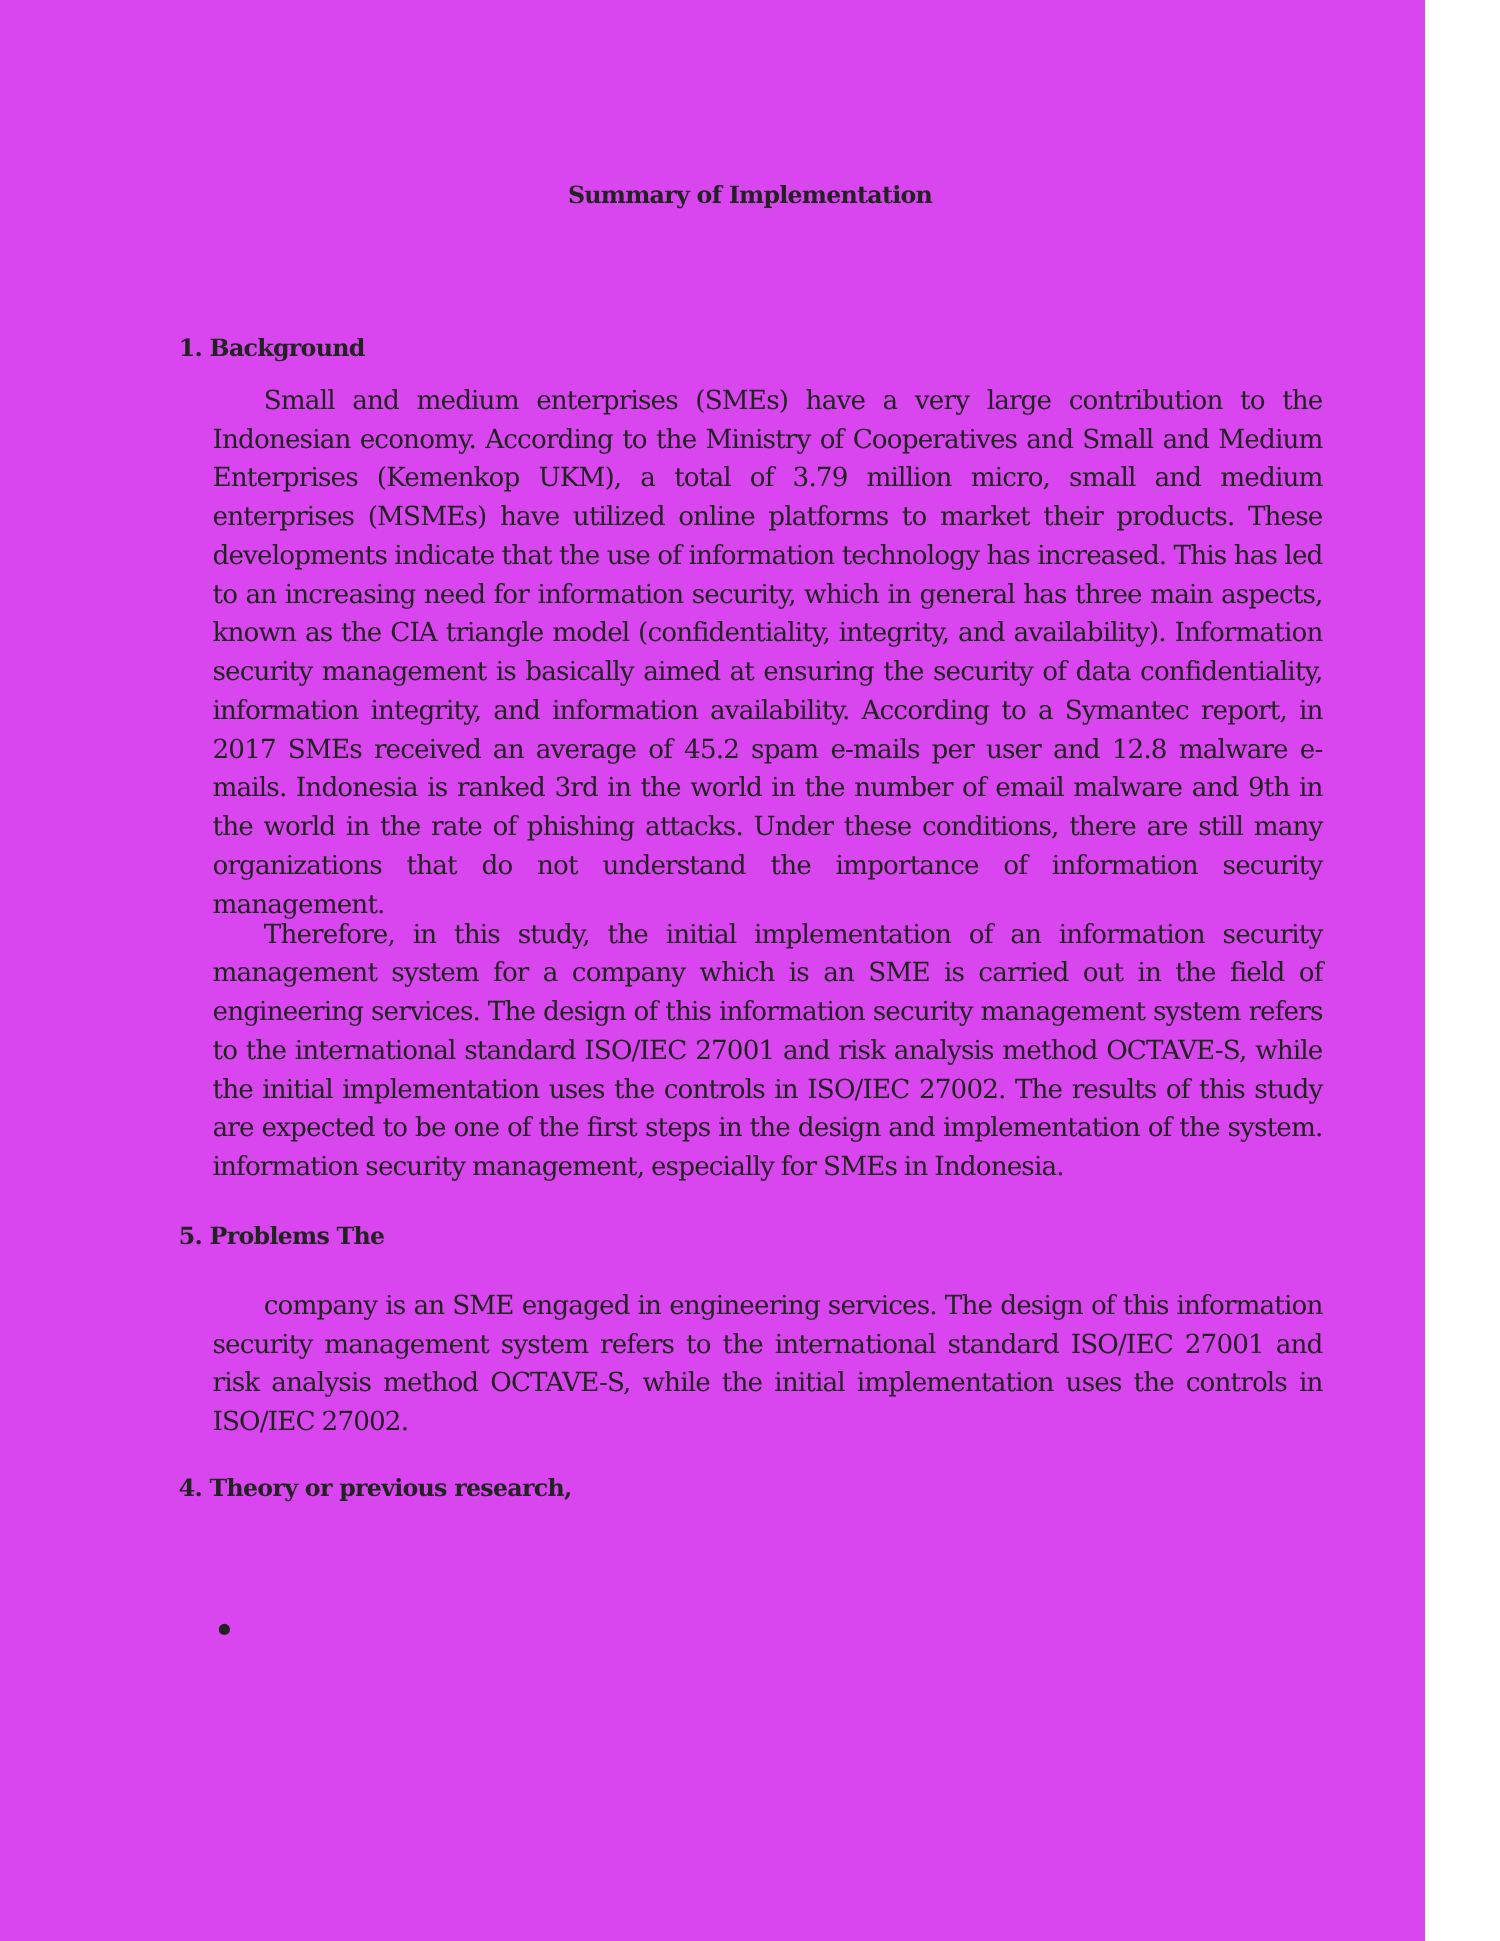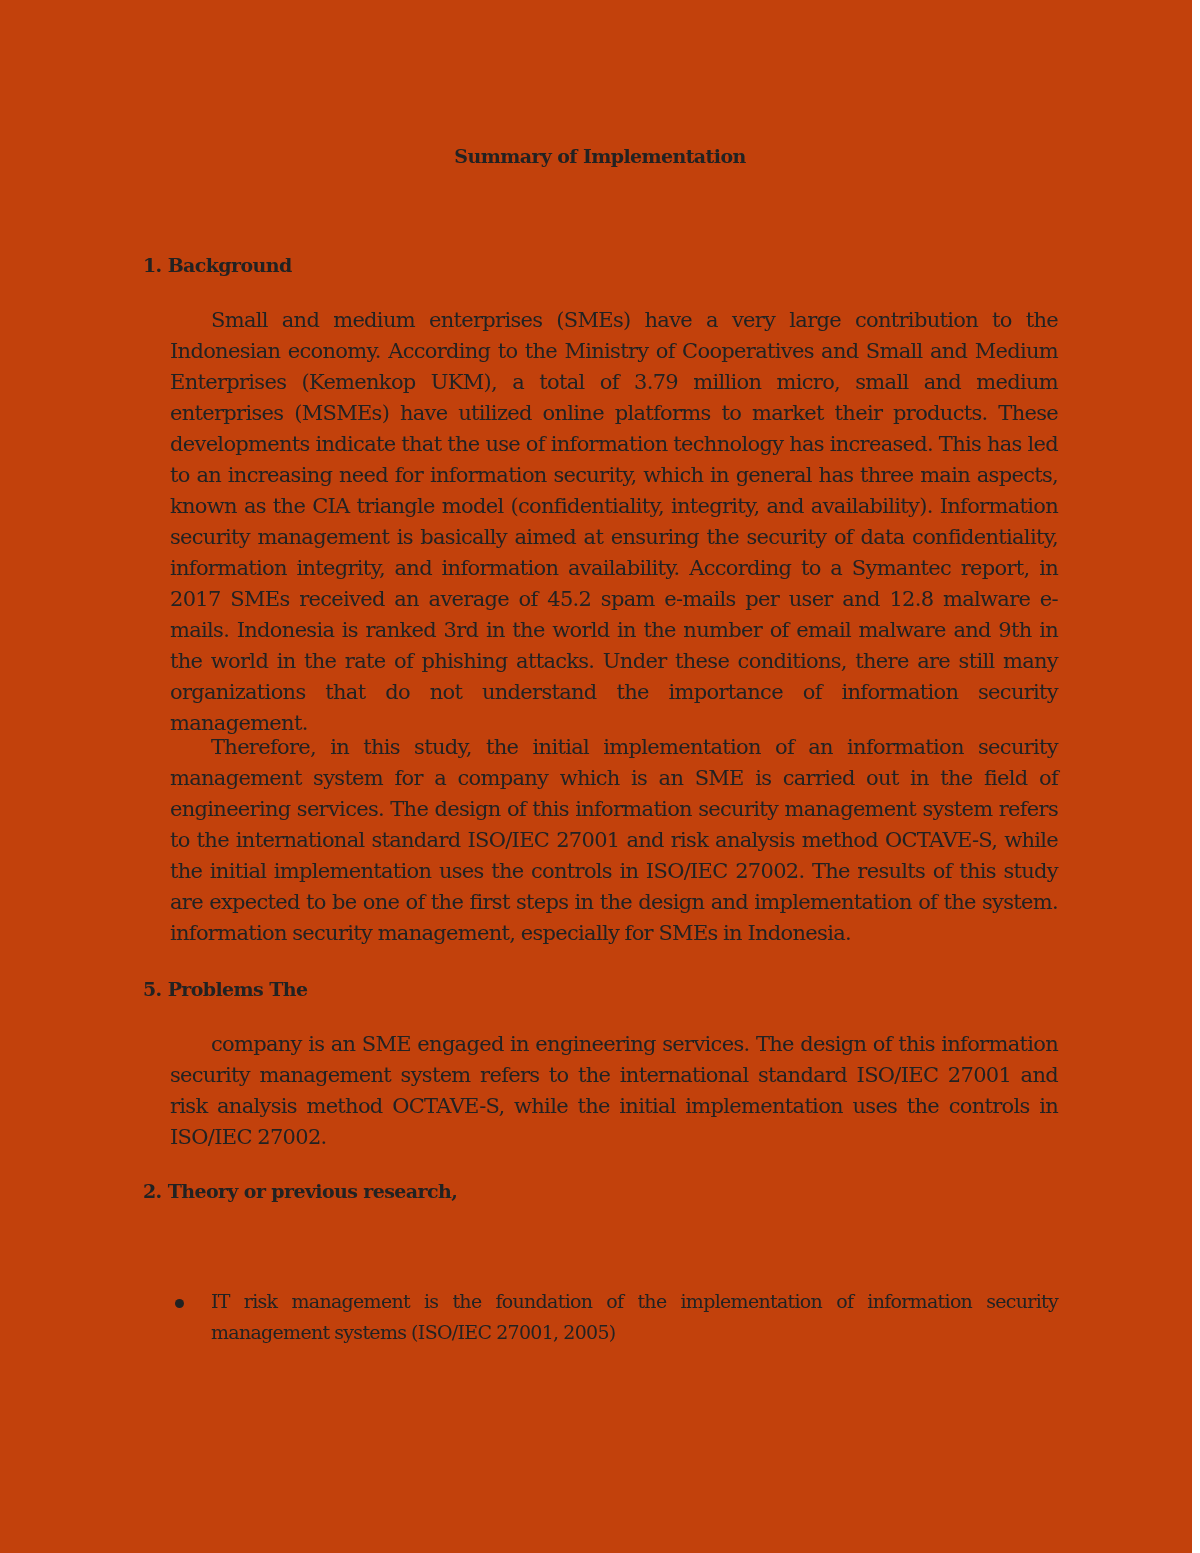--- a/index.html
+++ b/index.html
@@ -1,45 +1,44 @@
 <!DOCTYPE html>
 <html><head>
   <meta charset="utf-8">
   <style>
     html, body { margin: 0; padding: 0; background: #ffffff; }
     body { width: 1200px; height: 1553px; position: relative; overflow: hidden;
       font-family: "DejaVu Serif", "Liberation Serif", serif; color: #222222; }
-    .page { position: absolute; left: 0; top: 0; width: 1192px; height: 1553px; background: #c2410c; }
+    .page { position: absolute; left: 0; top: 0; width: 1104px; height: 1553px; background: #d946ef; padding-left: 36px; }
     .title { position: absolute; left: 0; width: 1200px; text-align: center;
       font-weight: bold; font-size: 19px; line-height: 30px; letter-spacing: -0.6px; }
     .heading { position: absolute; left: 143px; font-weight: bold; font-size: 19px;
       line-height: 30px; letter-spacing: -0.6px; }
     .para { position: absolute; left: 170px; width: 888px; font-size: 21px;
       line-height: 31px; text-align: justify; letter-spacing: -0.7px; word-spacing: -0.5px; }
     .para.indent { text-indent: 41px; }
     .bullets { position: absolute; left: 170px; width: 888px; margin: 0; padding: 0; list-style: none; }
     .bullet-item { position: relative; padding-left: 41px; font-size: 19px; line-height: 31px;
       text-align: justify; letter-spacing: -0.7px; word-spacing: -0.5px; }
     .bullet-dot { position: absolute; left: 5px; top: 13px; width: 9px; height: 9px;
       border-radius: 50%; background: #222; }
   </style>
 </head>
 <body>
 
 <div class="page">
   <div class="title" style="top:141px;">Summary of Implementation</div>
 
-  <div class="heading" style="top:250px;">1. Background</div>
+  <div class="heading" style="top:264px;">1. Background</div>
   <div class="para indent" style="top:305px;">Small and medium enterprises (SMEs) have a very large contribution to the Indonesian economy. According to the Ministry of Cooperatives and Small and Medium Enterprises (Kemenkop UKM), a total of 3.79 million micro, small and medium enterprises (MSMEs) have utilized online platforms to market their products. These developments indicate that the use of information technology has increased. This has led to an increasing need for information security, which in general has three main aspects, known as the CIA triangle model (confidentiality, integrity, and availability). Information security management is basically aimed at ensuring the security of data confidentiality, information integrity, and information availability. According to a Symantec report, in 2017 SMEs received an average of 45.2 spam e-mails per user and 12.8 malware e-mails. Indonesia is ranked 3rd in the world in the number of email malware and 9th in the world in the rate of phishing attacks. Under these conditions, there are still many organizations that do not understand the importance of information security management.</div>
   <div class="para indent" style="top:732px;">Therefore, in this study, the initial implementation of an information security management system for a company which is an SME is carried out in the field of engineering services. The design of this information security management system refers to the international standard ISO/IEC 27001 and risk analysis method OCTAVE-S, while the initial implementation uses the controls in ISO/IEC 27002. The results of this study are expected to be one of the first steps in the design and implementation of the system. information security management, especially for SMEs in Indonesia.</div>
 
   <div class="heading" style="top:974px;">5. Problems The</div>
   <div class="para indent" style="top:1029px;">company is an SME engaged in engineering services. The design of this information security management system refers to the international standard ISO/IEC 27001 and risk analysis method OCTAVE-S, while the initial implementation uses the controls in ISO/IEC 27002.</div>
 
-  <div class="heading" style="top:1176px;">2. Theory or previous research,</div>
+  <div class="heading" style="top:1176px;">4. Theory or previous research,</div>
 
   <ul class="bullets" style="top:1286px;">
     <li class="bullet-item">
       <span class="bullet-dot"></span>
-      <span>IT risk management is the foundation of the implementation of information security management systems (ISO/IEC 27001, 2005)</span>
     </li>
   </ul>
 </div>
 
 </body></html>

